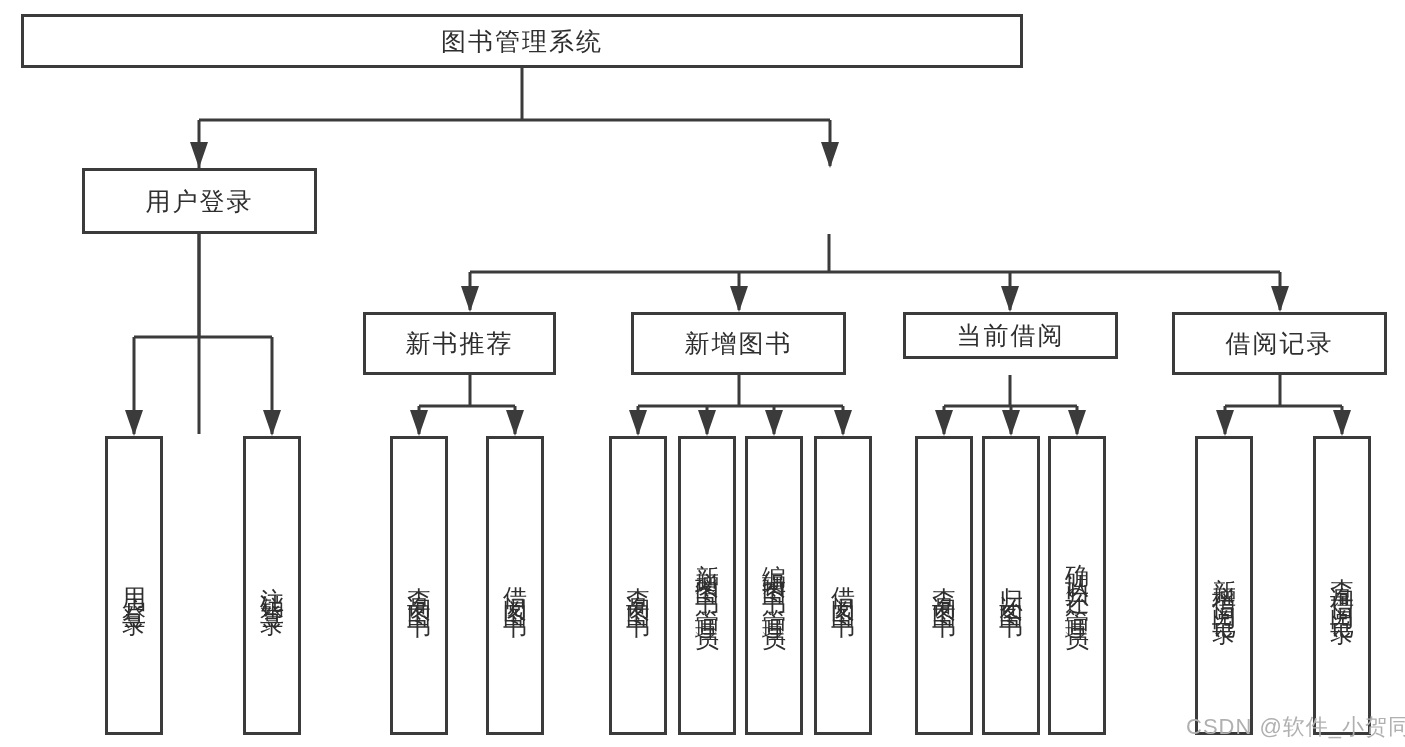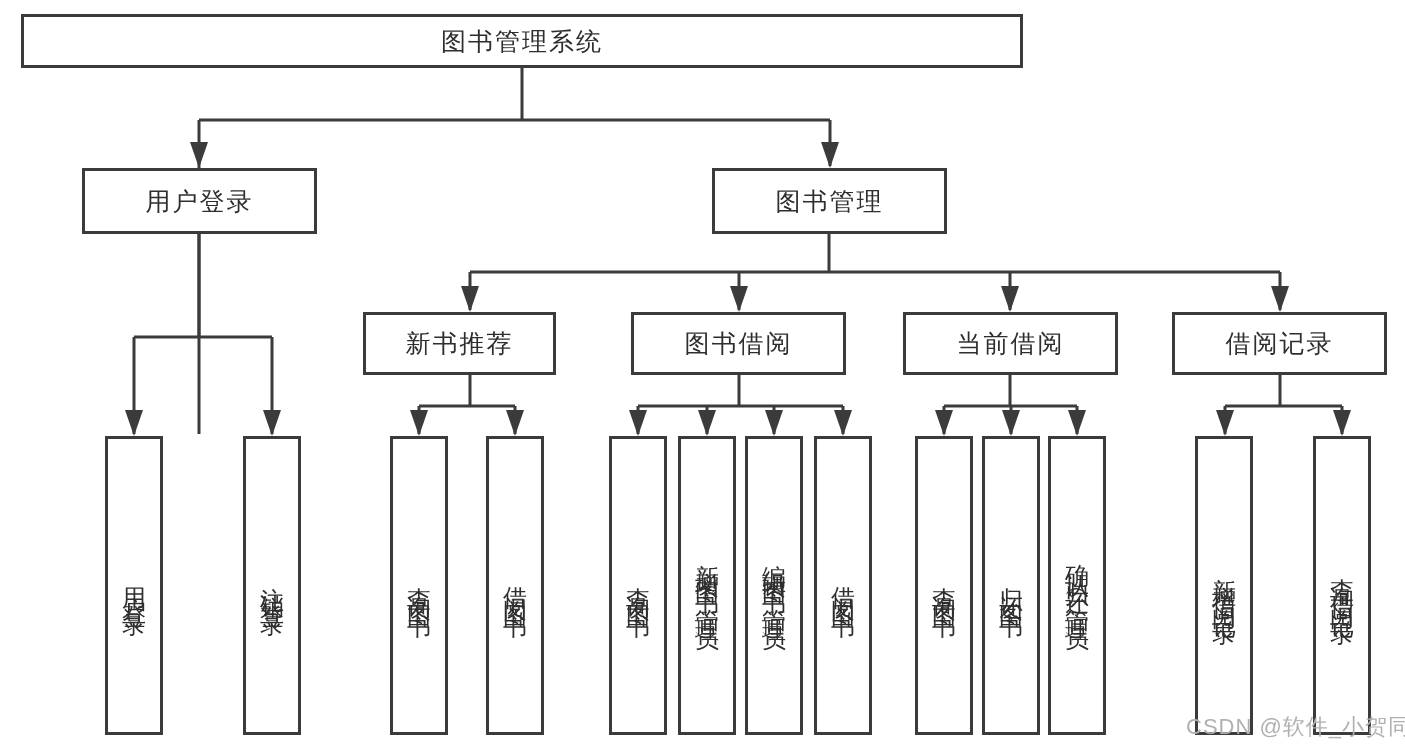--- a/index.html
+++ b/index.html
@@ -43,21 +43,21 @@
     text-orientation: mixed;
     font-size: 24px;
     letter-spacing: 9px;
     line-height: 1;
   }
   .root  { left: 21px;  top: 14px;  width: 1002px; height: 54px; }
   .l2a   { left: 82px;  top: 168px; width: 235px;  height: 66px; }
   .l2b   { left: 712px; top: 168px; width: 235px;  height: 66px; }
   .l3a   { left: 363px; top: 312px; width: 193px;  height: 63px; }
   .l3b   { left: 631px; top: 312px; width: 215px;  height: 63px; }
-  .l3c   { left: 903px; top: 312px; width: 215px;  height: 63px; }
+  .l3c   { left: 903px; top: 312px; width: 215px;  height: 47px; }
   .l3d   { left: 1172px;top: 312px; width: 215px;  height: 63px; }
   .lfA1 { left: 105px; }  .lfA2 { left: 243px; }
   .lfB1 { left: 390px; }  .lfB2 { left: 486px; }
   .lfC1 { left: 609px; }  .lfC2 { left: 678px; }
   .lfC3 { left: 745px; }  .lfC4 { left: 814px; }
   .lfD1 { left: 915px; }  .lfD2 { left: 982px; }
   .lfD3 { left: 1048px; }
   .lfE1 { left: 1195px; } .lfE2 { left: 1313px; }
   #watermark {
     position: absolute;
@@ -113,24 +113,23 @@
       <polygon points="1002,410 1020,410 1011,436"></polygon>
       <polygon points="1068,410 1086,410 1077,436"></polygon>
       <polygon points="1216,410 1234,410 1225,436"></polygon>
       <polygon points="1333,410 1351,410 1342,436"></polygon>
     </g>
   </svg>
 
   <div class="box hbox root">图书管理系统</div>
 
   <div class="box hbox l2a">用户登录</div>
-  <div class="box hbox l2b">图书管理</div>
 
   <div class="box hbox l3a">新书推荐</div>
-  <div class="box hbox l3b">图书借阅</div>
+  <div class="box hbox l3b">新增图书</div>
   <div class="box hbox l3c">当前借阅</div>
   <div class="box hbox l3d">借阅记录</div>
 
   <div class="box leaf lfA1">用户登录</div>
   <div class="box leaf lfA2">注销登录</div>
 
   <div class="box leaf lfB1">查询图书</div>
   <div class="box leaf lfB2">借阅图书</div>
 
   <div class="box leaf lfC1">查询图书</div>

